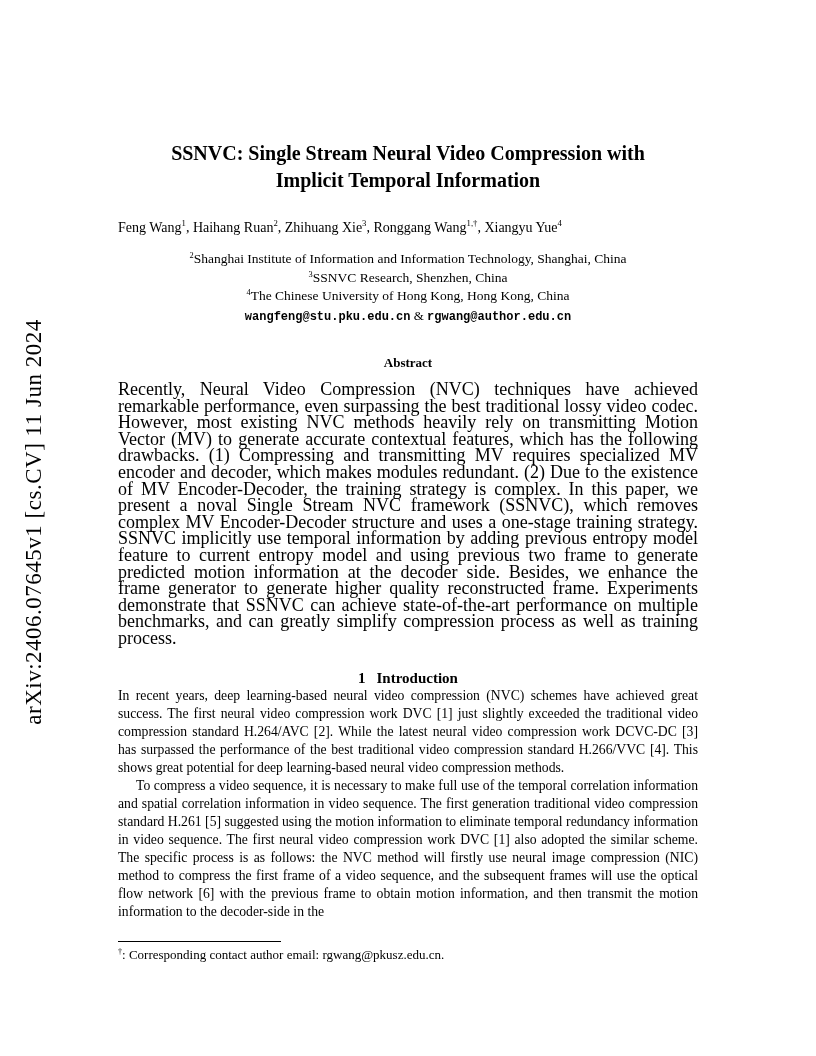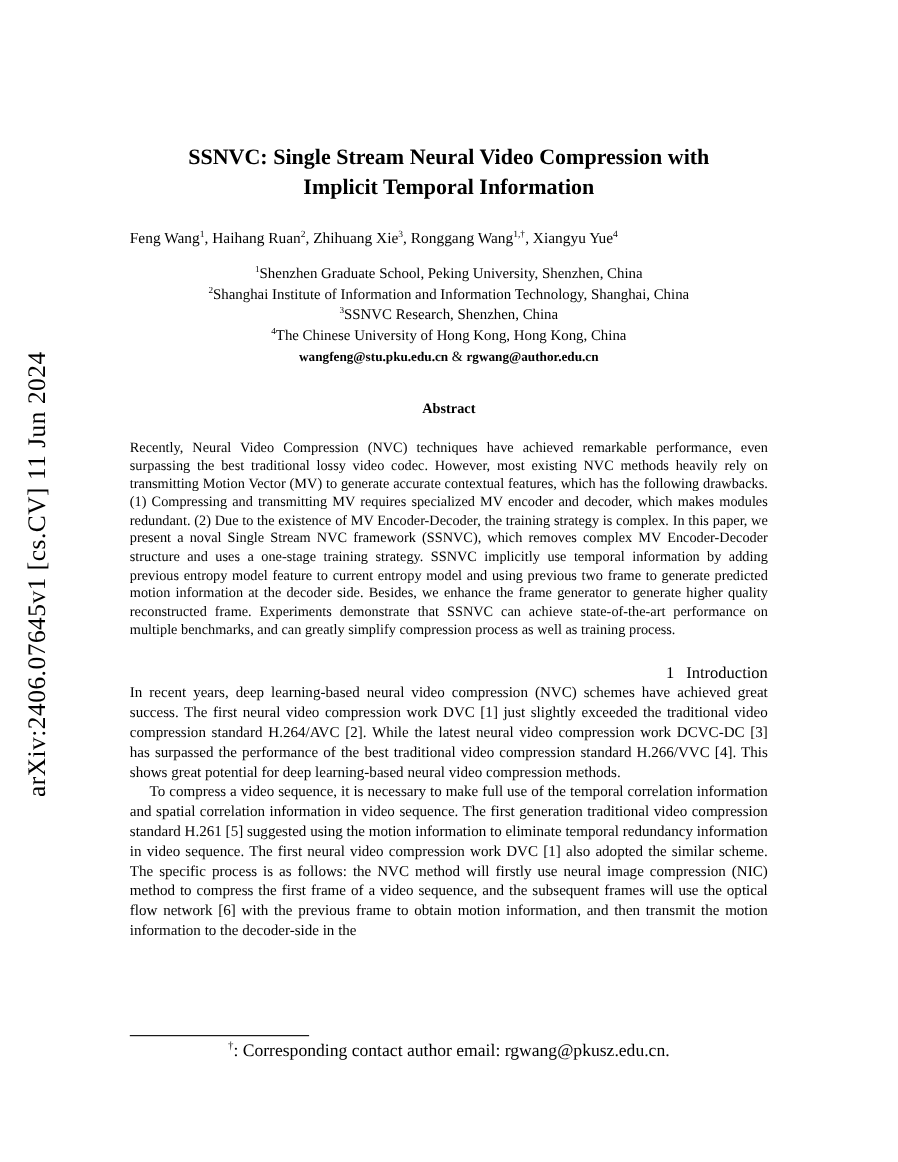--- a/index.html
+++ b/index.html
@@ -21,60 +21,59 @@
     transform: translate(-50%, -50%) rotate(-90deg);
     transform-origin: center center;
     white-space: nowrap;
     font-size: 23px;
     letter-spacing: 0.5px;
   }
   .content {
     position: absolute;
     left: 118px;
     right: 118px;
-    top: 130px;
+    top: 140px;
   }
   .title { font-size: 20px; font-weight: bold; text-align: center; line-height: 27px; }
   .title-line { display: block; }
   sup { font-size: 0.62em; vertical-align: super; line-height: 0; }
   .authors { margin-top: 26px; font-size: 14px; }
   .affiliations { text-align: center; margin-top: 14px; font-size: 13.5px; line-height: 18.5px; }
   .email-line { font-size: 13px; margin-top: 1px; }
-  .mono { font-family: Liberation Serif, serif; font-size: 12px; font-weight: bold; }
+  .mono { font-family: Liberation Mono, monospace; font-size: 12px; font-weight: bold; }
   .abstract-heading { text-align: center; font-size: 13px; font-weight: bold; margin-top: 29px; }
-  .abstract-body { margin-top: 20px; text-align: justify; font-size: 13px; line-height: 16.6px; }
-  .section-heading { text-align: right; font-size: 15px; font-weight: normal; margin-top: 23px; }
+  .abstract-body { margin-top: 10px; text-align: justify; font-size: 18px; line-height: 16.6px; }
+  .section-heading { text-align: center; font-size: 15px; font-weight: bold; margin-top: 23px; }
   .section-number { margin-right: 11px; }
   .body-para { text-align: justify; font-size: 13.7px; line-height: 18px; }
   .body-para.first { }
   .body-para.indent { text-indent: 18px; margin-top: 0; }
   .footnote-block { position: absolute; left: 118px; top: 941px; width: 580px; }
   .footnote-rule { width: 163px; border-top: 1px solid #000; margin-bottom: 5px; }
-  .footnote-text { font-size: 16px; text-align: center; }
+  .footnote-text { font-size: 13px; }
 </style>
 </head>
 <body>
 
 <div class="page">
 
   <div class="watermark">arXiv:2406.07645v1  [cs.CV]  11 Jun 2024</div>
 
   <div class="content">
 
     <h1 class="title">
       <span class="title-line">SSNVC: Single Stream Neural Video Compression with</span>
       <span class="title-line">Implicit Temporal Information</span>
     </h1>
 
     <div class="authors">
       <span><span>Feng Wang</span><sup>1</sup><span>, </span></span><span><span>Haihang Ruan</span><sup>2</sup><span>, </span></span><span><span>Zhihuang Xie</span><sup>3</sup><span>, </span></span><span><span>Ronggang Wang</span><sup>1,†</sup><span>, </span></span><span><span>Xiangyu Yue</span><sup>4</sup><span></span></span>
     </div>
 
     <div class="affiliations">
-      <div class="affil-line"><sup>1</sup><span>Shenzhen Graduate School, Peking University, Shenzhen, China</span></div>
       <div class="affil-line"><sup>2</sup><span>Shanghai Institute of Information and Information Technology, Shanghai, China</span></div>
       <div class="affil-line"><sup>3</sup><span>SSNVC Research, Shenzhen, China</span></div>
       <div class="affil-line"><sup>4</sup><span>The Chinese University of Hong Kong, Hong Kong, China</span></div>
       <div class="email-line"><span class="mono">wangfeng@stu.pku.edu.cn</span><span> &amp; </span><span class="mono">rgwang@author.edu.cn</span></div>
     </div>
 
     <h2 class="abstract-heading">Abstract</h2>
     <p class="abstract-body">Recently, Neural Video Compression (NVC) techniques have achieved remarkable performance, even surpassing the best traditional lossy video codec. However, most existing NVC methods heavily rely on transmitting Motion Vector (MV) to generate accurate contextual features, which has the following drawbacks. (1) Compressing and transmitting MV requires specialized MV encoder and decoder, which makes modules redundant. (2) Due to the existence of MV Encoder-Decoder, the training strategy is complex. In this paper, we present a noval Single Stream NVC framework (SSNVC), which removes complex MV Encoder-Decoder structure and uses a one-stage training strategy. SSNVC implicitly use temporal information by adding previous entropy model feature to current entropy model and using previous two frame to generate predicted motion information at the decoder side. Besides, we enhance the frame generator to generate higher quality reconstructed frame. Experiments demonstrate that SSNVC can achieve state-of-the-art performance on multiple benchmarks, and can greatly simplify compression process as well as training process.</p>
 
     <h2 class="section-heading">

